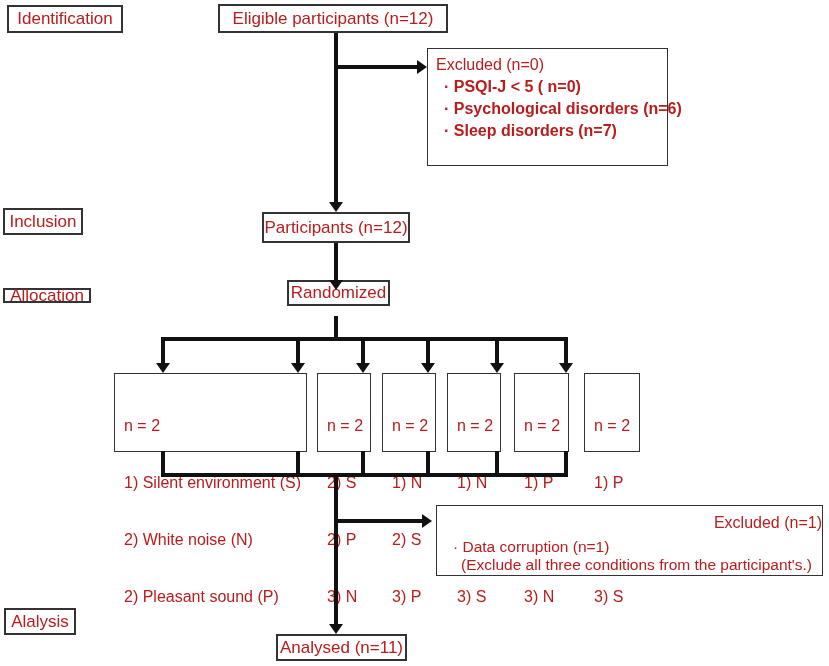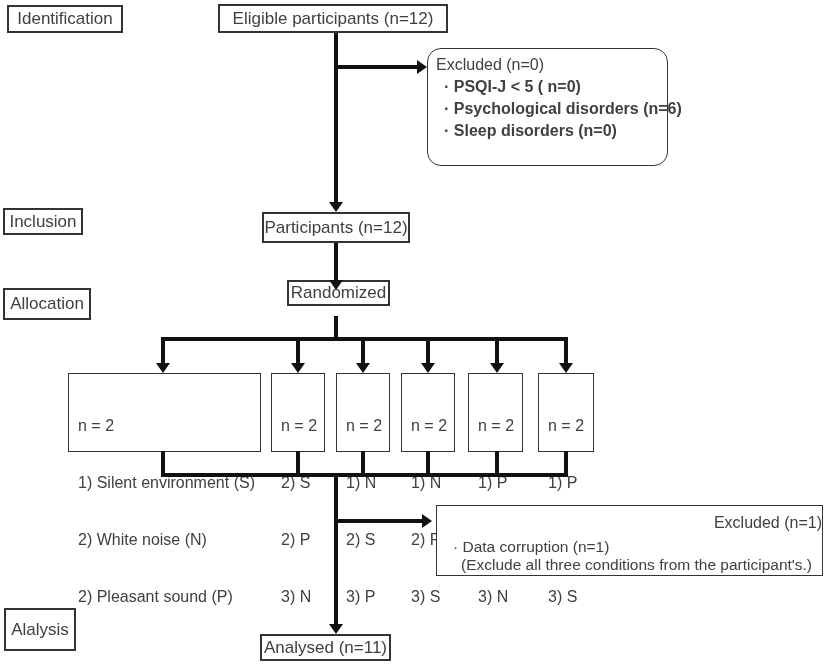--- a/index.html
+++ b/index.html
@@ -1,31 +1,31 @@
 <!DOCTYPE html>
 <html><head>
 <meta charset="utf-8">
 <style>
   html,body { margin:0; padding:0; background:#ffffff; }
   .canvas {
     position:relative; width:829px; height:666px; background:#ffffff;
-    font-family:"Liberation Sans", sans-serif; color:#404040; overflow:hidden;
+    font-family:"Liberation Sans", sans-serif; color:#b91c1c; overflow:hidden;
   }
   .box {
     position:absolute; box-sizing:border-box; background:#ffffff;
     border:2px solid #333333;
   }
   .thin { border-width:1.5px; }
   .center {
     display:flex; align-items:center; justify-content:center;
     font-size:17px; white-space:pre;
   }
-  .group { padding:4px 0 0 9px; font-size:16px; line-height:19px; white-space:pre; }
+  .group { padding:4px 0 0 9px; font-size:16px; line-height:19px; white-space:pre;margin-left:46px; }
   .excl  { font-size:16px; }
-  .excl-top { padding:5px 0 0 8px;border-radius:14px; }
+  .excl-top { padding:5px 0 0 8px; }
   .excl-top .t { line-height:22px; white-space:pre; }
   .excl-top .i { line-height:22px; padding-left:8px; white-space:pre;font-weight:bold; }
   .excl-bot { padding:7px 0 0 10px; }
   .excl-bot .t { line-height:20px; white-space:pre;text-align:right; }
   .excl-bot .i { line-height:18px; margin-top:5px; padding-left:6px; font-size:15.5px; white-space:pre; }
   .excl-bot .n { line-height:18px; padding-left:14px; font-size:15.5px; white-space:pre; }
   .vline, .hline { position:absolute; background:#111111; }
   .arr-down {
     position:absolute; width:0; height:0;
     border-left:7px solid transparent; border-right:7px solid transparent;
@@ -37,30 +37,30 @@
     border-left:10px solid #111111;
   }
 </style>
 </head>
 <body>
 
 <div class="canvas">
 
   <div class="box center" style="left:7px;top:5px;width:116px;height:28px">Identification</div>
   <div class="box center" style="left:3px;top:208px;width:80px;height:27px">Inclusion</div>
-  <div class="box center" style="left:3px;top:288px;width:88px;height:32px">Allocation</div>
-  <div class="box center" style="left:4px;top:608px;width:72px;height:43px">Alalysis</div>
+  <div class="box center" style="left:3px;top:288px;width:88px;height:15px">Allocation</div>
+  <div class="box center" style="left:4px;top:608px;width:72px;height:27px">Alalysis</div>
 
   <div class="box center" style="left:218px;top:4px;width:230px;height:29px">Eligible participants (n=12)</div>
 
   <div class="box thin excl excl-top" style="left:427px;top:48px;width:241px;height:118px">
     <div class="t">Excluded (n=0)</div>
     <div class="i">· PSQI-J &lt; 5 ( n=0)</div>
     <div class="i">· Psychological disorders (n=6)</div>
-    <div class="i">· Sleep disorders (n=0)</div>
+    <div class="i">· Sleep disorders (n=7)</div>
   </div>
 
   <div class="box center" style="left:262px;top:212px;width:148px;height:31px">Participants (n=12)</div>
 
   <div class="box center" style="left:287px;top:280px;width:103px;height:26px">Randomized</div>
 
   <div class="box thin group" style="left:68px;top:373px;width:193px;height:79px">
     <div>n = 2</div>
     <div>1) Silent environment (S)</div>
     <div>2) White noise (N)</div>
@@ -96,21 +96,21 @@
     <div>2) N</div>
     <div>3) S</div>
   </div>
 
   <div class="box thin excl excl-bot" style="left:436px;top:505px;width:387px;height:71px">
     <div class="t">Excluded (n=1)</div>
     <div class="i">· Data corruption (n=1)</div>
     <div class="n">(Exclude all three conditions from the participant's.)</div>
   </div>
 
-  <div class="box center" style="left:260px;top:634px;width:131px;height:27px">Analysed (n=11)</div>
+  <div class="box center" style="left:276px;top:634px;width:131px;height:27px">Analysed (n=11)</div>
 
   <div class="vline" style="left:334px;top:33px;width:4px;height:170px"></div>
   <div class="arr-down" style="left:329px;top:202px"></div>
 
   <div class="hline" style="left:334px;top:65px;width:84px;height:4px"></div>
   <div class="arr-right" style="left:417px;top:60px"></div>
 
   <div class="vline" style="left:334px;top:243px;width:4px;height:38px"></div>
   <div class="arr-down" style="left:329px;top:280px"></div>
 

